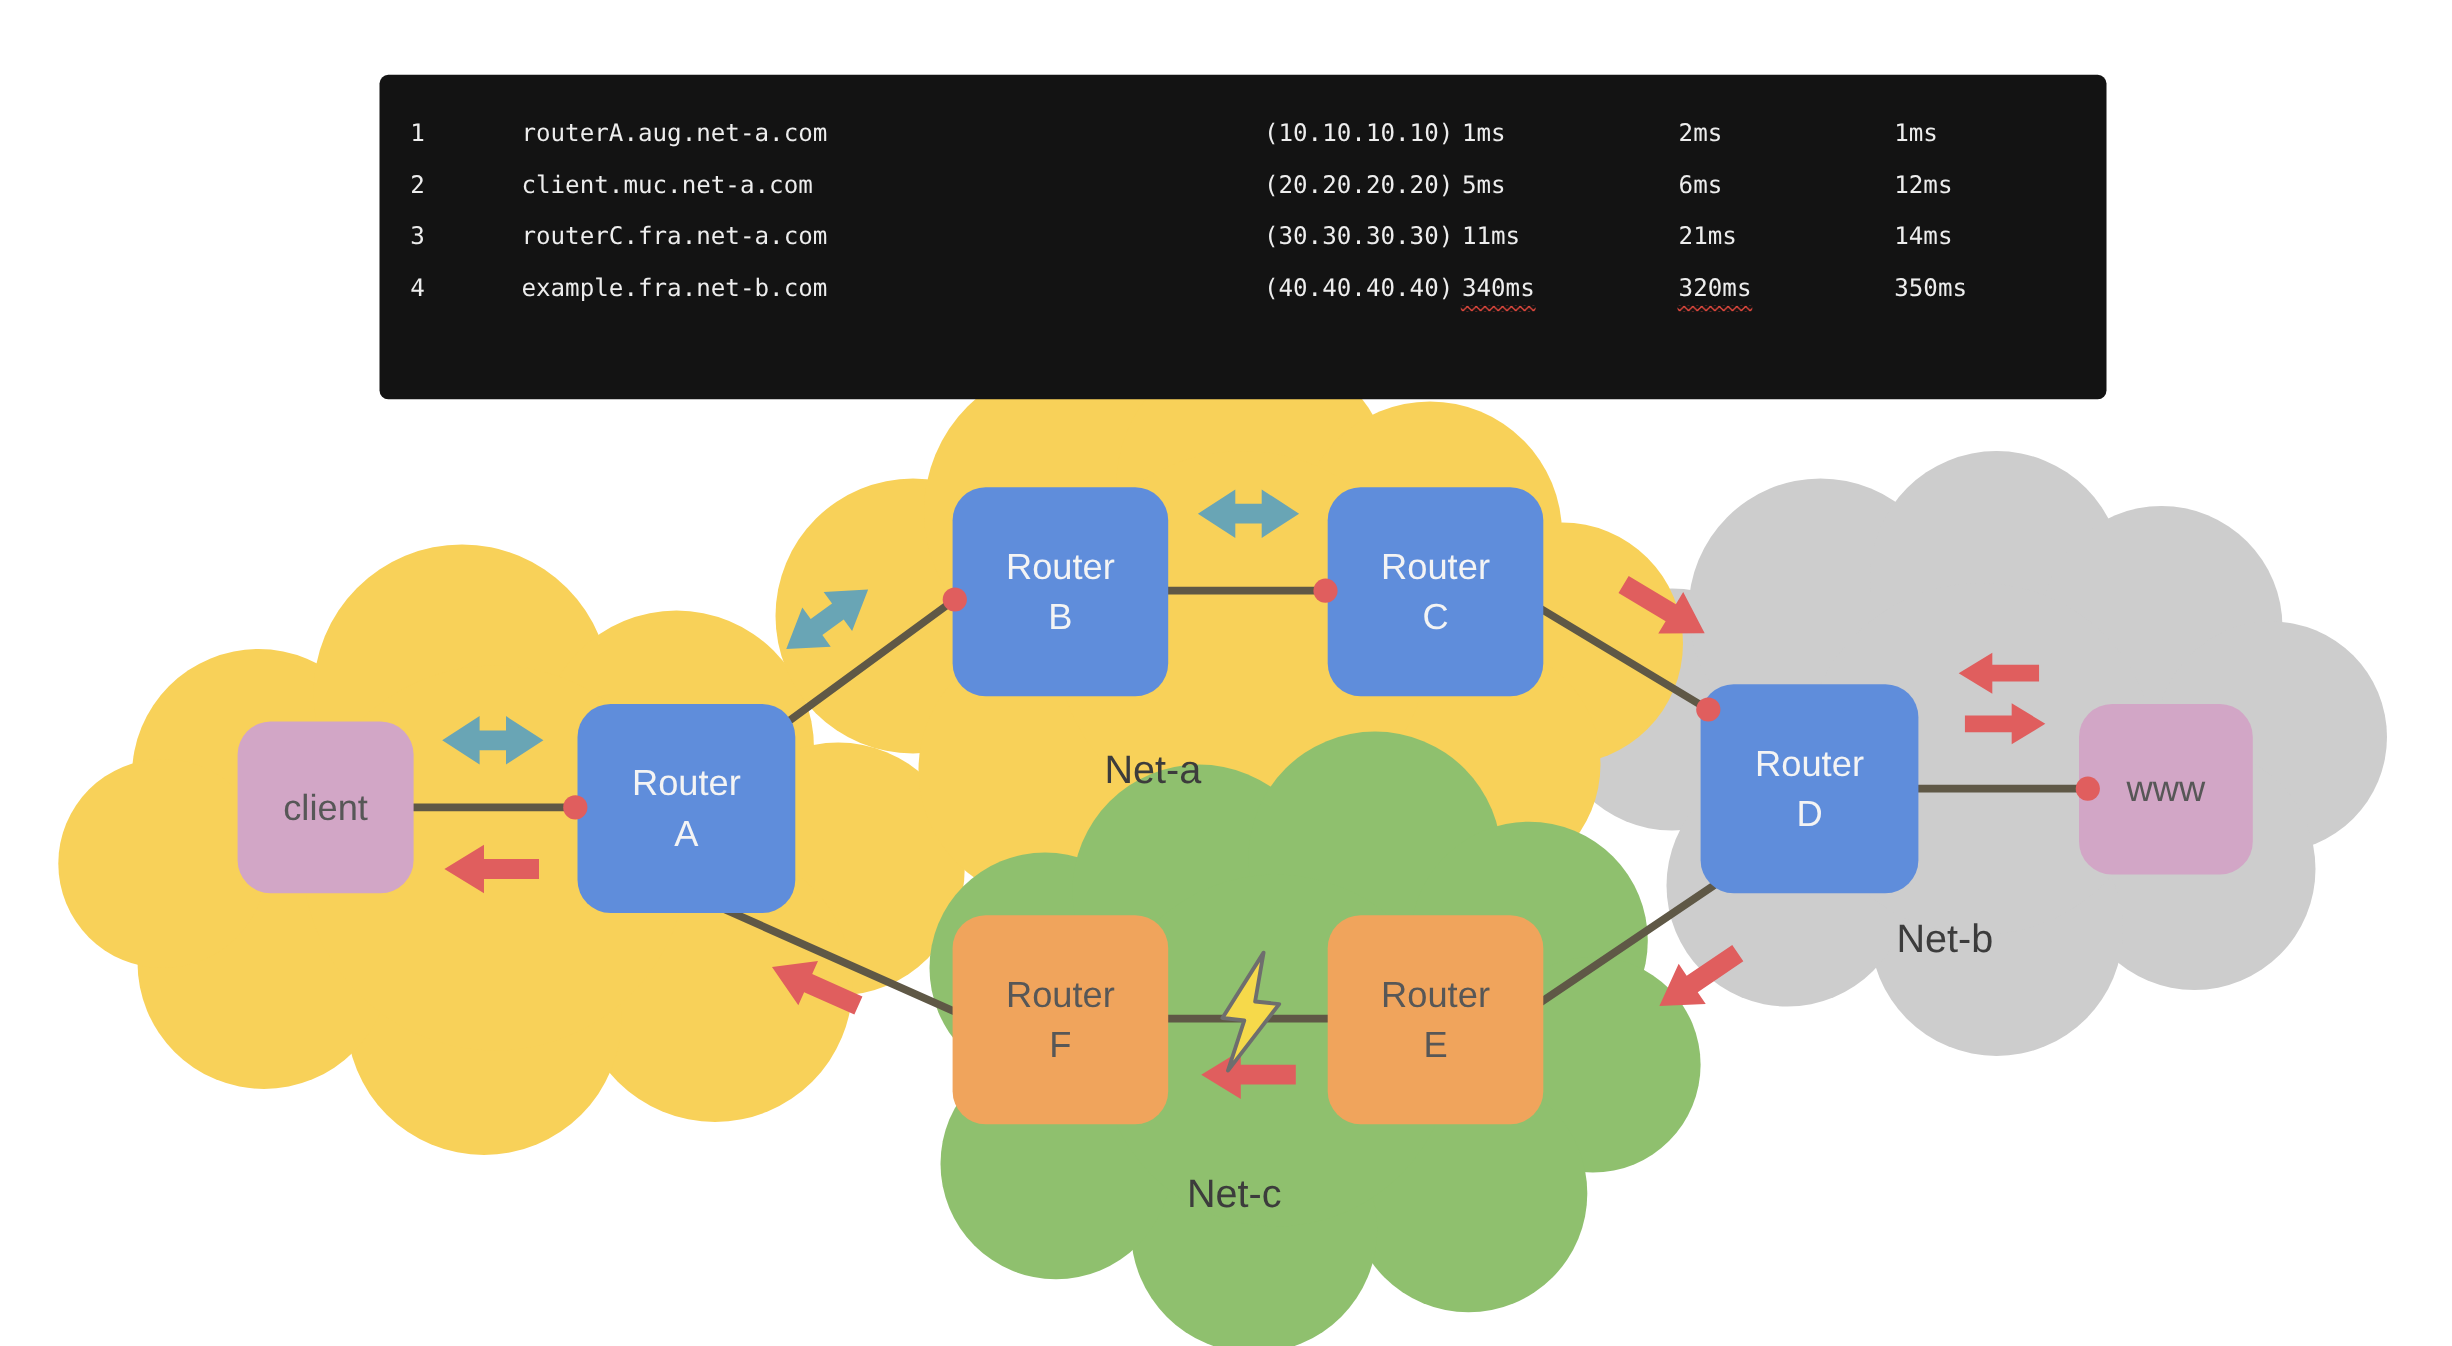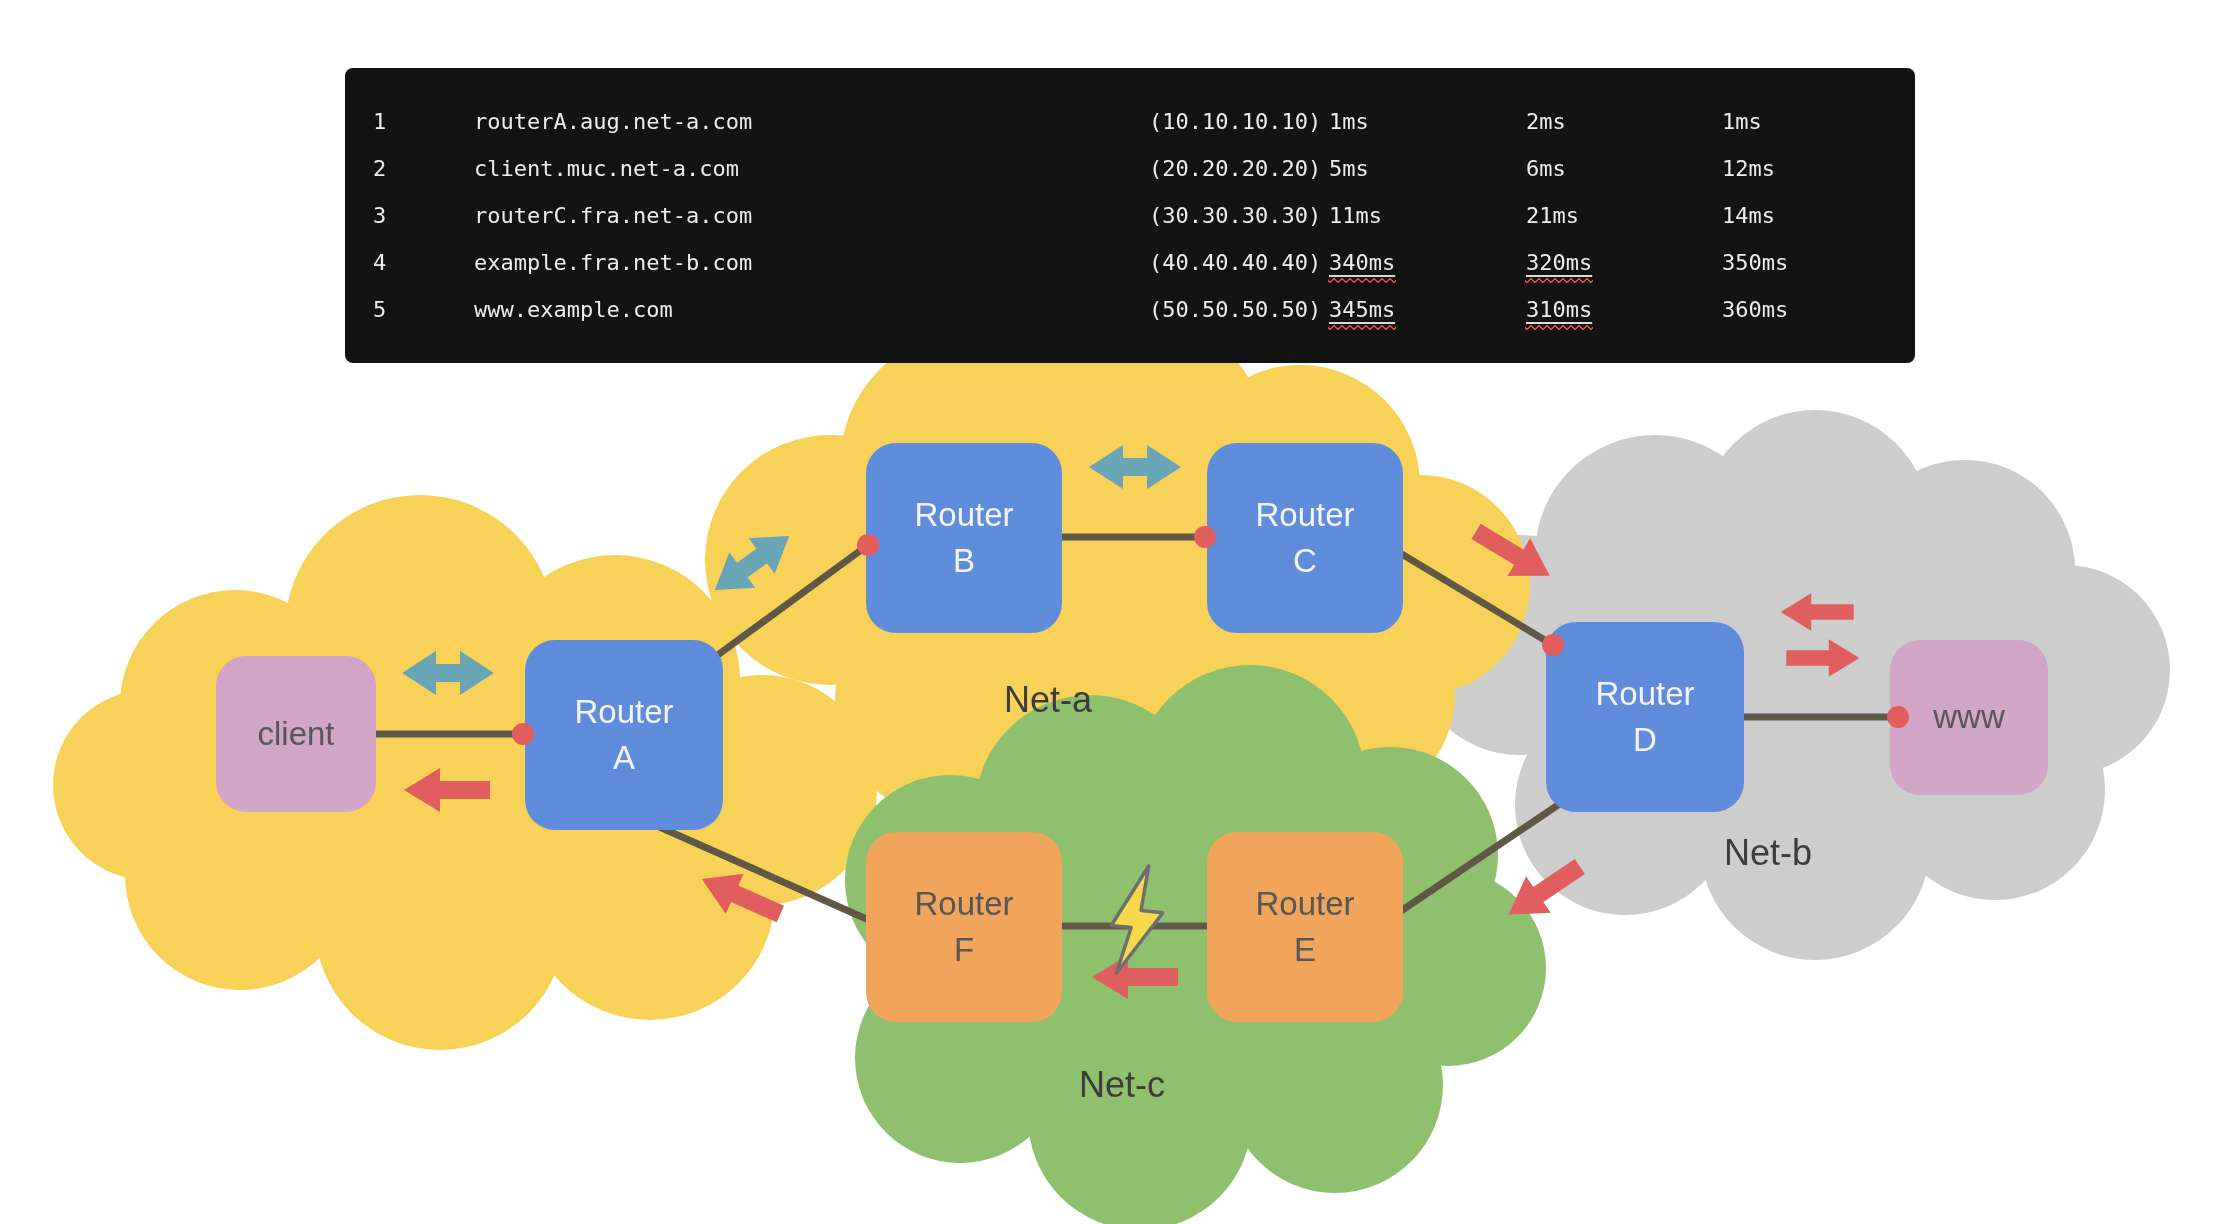--- a/index.html
+++ b/index.html
@@ -12,21 +12,21 @@
     padding:30px 0 16px 28px;font-family:"DejaVu Sans Mono",monospace;
     font-size:22px;color:#ededed;z-index:5;}
   .t-row{white-space:nowrap;height:47px;line-height:47px;}
   .c{display:inline-block;vertical-align:top;}
   .c-hop{width:101px;}
   .c-host{width:675px;}
   .c-ip{width:180px;}
   .c-t1{width:197px;}
   .c-t2{width:196px;}
   .c-t3{width:auto;}
-  .flagged{position:relative;text-decoration:underline;text-decoration-thickness:2px;
+  .flagged{position:relative;text-decoration-thickness:2px;
     text-underline-offset:5px;text-decoration-color:#d8d8d8;}
   .flagged::after{content:"";position:absolute;left:-1px;right:-1px;bottom:-8px;height:5px;
     background-image:
       linear-gradient(135deg, transparent 42%, #e2483d 42%, #e2483d 58%, transparent 58%),
       linear-gradient(45deg,  transparent 42%, #e2483d 42%, #e2483d 58%, transparent 58%);
     background-size:8px 5px;
     background-position:0 0,4px 0;
     background-repeat:repeat-x;}
 
   
@@ -178,18 +178,15 @@
     </div>
     <div class="t-row">
       <span class="c c-hop">2</span><span class="c c-host">client.muc.net-a.com</span><span class="c c-ip">(20.20.20.20)</span><span class="c c-t1"><span>5ms</span></span><span class="c c-t2"><span>6ms</span></span><span class="c c-t3"><span>12ms</span></span>
     </div>
     <div class="t-row">
       <span class="c c-hop">3</span><span class="c c-host">routerC.fra.net-a.com</span><span class="c c-ip">(30.30.30.30)</span><span class="c c-t1"><span>11ms</span></span><span class="c c-t2"><span>21ms</span></span><span class="c c-t3"><span>14ms</span></span>
     </div>
     <div class="t-row">
       <span class="c c-hop">4</span><span class="c c-host">example.fra.net-b.com</span><span class="c c-ip">(40.40.40.40)</span><span class="c c-t1"><span class="flagged">340ms</span></span><span class="c c-t2"><span class="flagged">320ms</span></span><span class="c c-t3"><span>350ms</span></span>
     </div>
-    <div class="t-row">
-      <span class="c c-hop">5</span><span class="c c-host">www.example.com</span><span class="c c-ip">(50.50.50.50)</span><span class="c c-t1"><span class="flagged">345ms</span></span><span class="c c-t2"><span class="flagged">310ms</span></span><span class="c c-t3"><span>360ms</span></span>
-    </div>
   </div>
 
 </div>
 
 </body></html>

